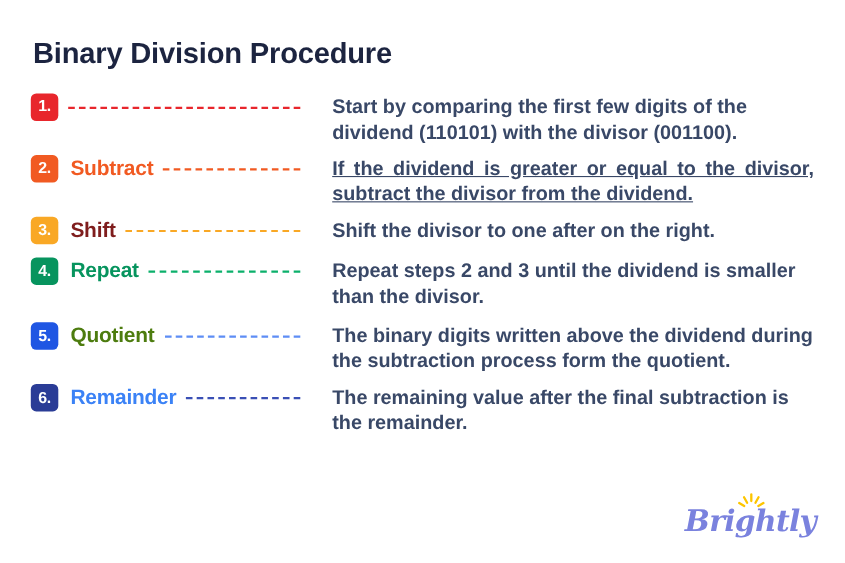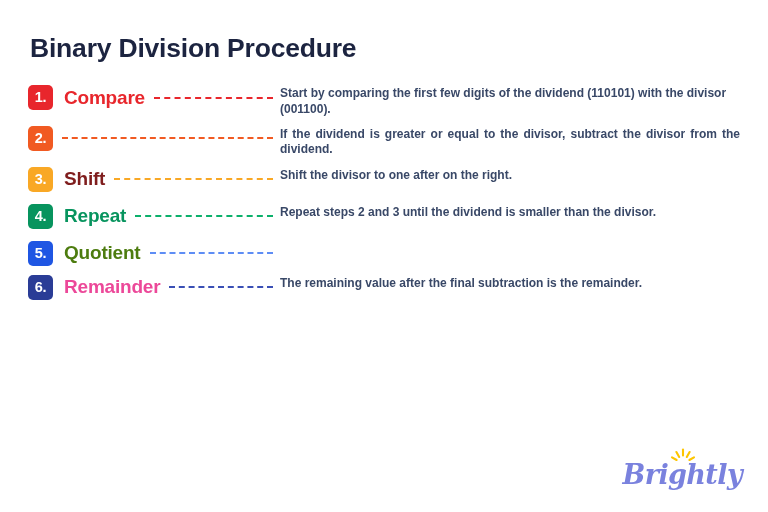--- a/index.html
+++ b/index.html
@@ -80,28 +80,30 @@
     flex: 1 1 auto;
     height: 0;
     margin: 0 7px 0 9px;
     border-top-width: 2.6px;
     border-top-style: dashed;
     min-width: 26px;
   }
 
   .step-desc {
     flex: 1 1 auto;
-    font-size: 12px;
+    font-size: 18px;
     font-weight: bold;
     color: #394867;
     line-height: 1.28;
     padding-top: 1px;
+    margin-left: 22px;
   }
   .step-desc.justify {
     text-align: justify;
+    text-decoration: underline;
   }
 
   
   .row-gap-lg { margin-bottom: 12px; }
   .row-gap-md { margin-bottom: 9px; }
 
   
   .brand {
     position: absolute;
     right: 26px;
@@ -136,29 +138,29 @@
 
 <div class="page">
 
   <h1 class="page-title">Binary Division Procedure</h1>
 
   <div class="steps">
 
     <div class="step-row row-gap-md">
       <div class="step-left">
         <div class="step-badge" style="background:#E8262C">1.</div>
-        <div class="step-label" style="color:#E8262C">Compare</div>
         <div class="step-dash" style="border-top-color:#E8262C"></div>
       </div>
       <div class="step-desc">Start by comparing the first few digits of the dividend (110101) with the divisor (001100).</div>
     </div>
 
     <div class="step-row row-gap-md">
       <div class="step-left">
         <div class="step-badge" style="background:#F15A22">2.</div>
+        <div class="step-label" style="color:#F15A22">Subtract</div>
         <div class="step-dash" style="border-top-color:#F15A22"></div>
       </div>
       <div class="step-desc justify">If the dividend is greater or equal to the divisor, subtract the divisor from the dividend.</div>
     </div>
 
     <div class="step-row row-gap-lg">
       <div class="step-left">
         <div class="step-badge" style="background:#F9A825">3.</div>
         <div class="step-label" style="color:#7f1d1d">Shift</div>
         <div class="step-dash" style="border-top-color:#F9A825"></div>
@@ -174,26 +176,27 @@
       </div>
       <div class="step-desc">Repeat steps 2 and 3 until the dividend is smaller than the divisor.</div>
     </div>
 
     <div class="step-row row-gap-md">
       <div class="step-left">
         <div class="step-badge" style="background:#1F56E3">5.</div>
         <div class="step-label" style="color:#4d7c0f">Quotient</div>
         <div class="step-dash" style="border-top-color:#5E8DF5"></div>
       </div>
+      <div class="step-desc">The binary digits written above the dividend during the subtraction process form the quotient.</div>
     </div>
 
     <div class="step-row">
       <div class="step-left">
         <div class="step-badge" style="background:#2A3C96">6.</div>
-        <div class="step-label" style="color:#ec4899">Remainder</div>
+        <div class="step-label" style="color:#3b82f6">Remainder</div>
         <div class="step-dash" style="border-top-color:#3A4FB5"></div>
       </div>
       <div class="step-desc">The remaining value after the final subtraction is the remainder.</div>
     </div>
 
   </div>
 
   <div class="brand">
     <div class="brand-wrap">
       <svg class="brand-sun" viewBox="0 0 26 16" xmlns="http://www.w3.org/2000/svg">

